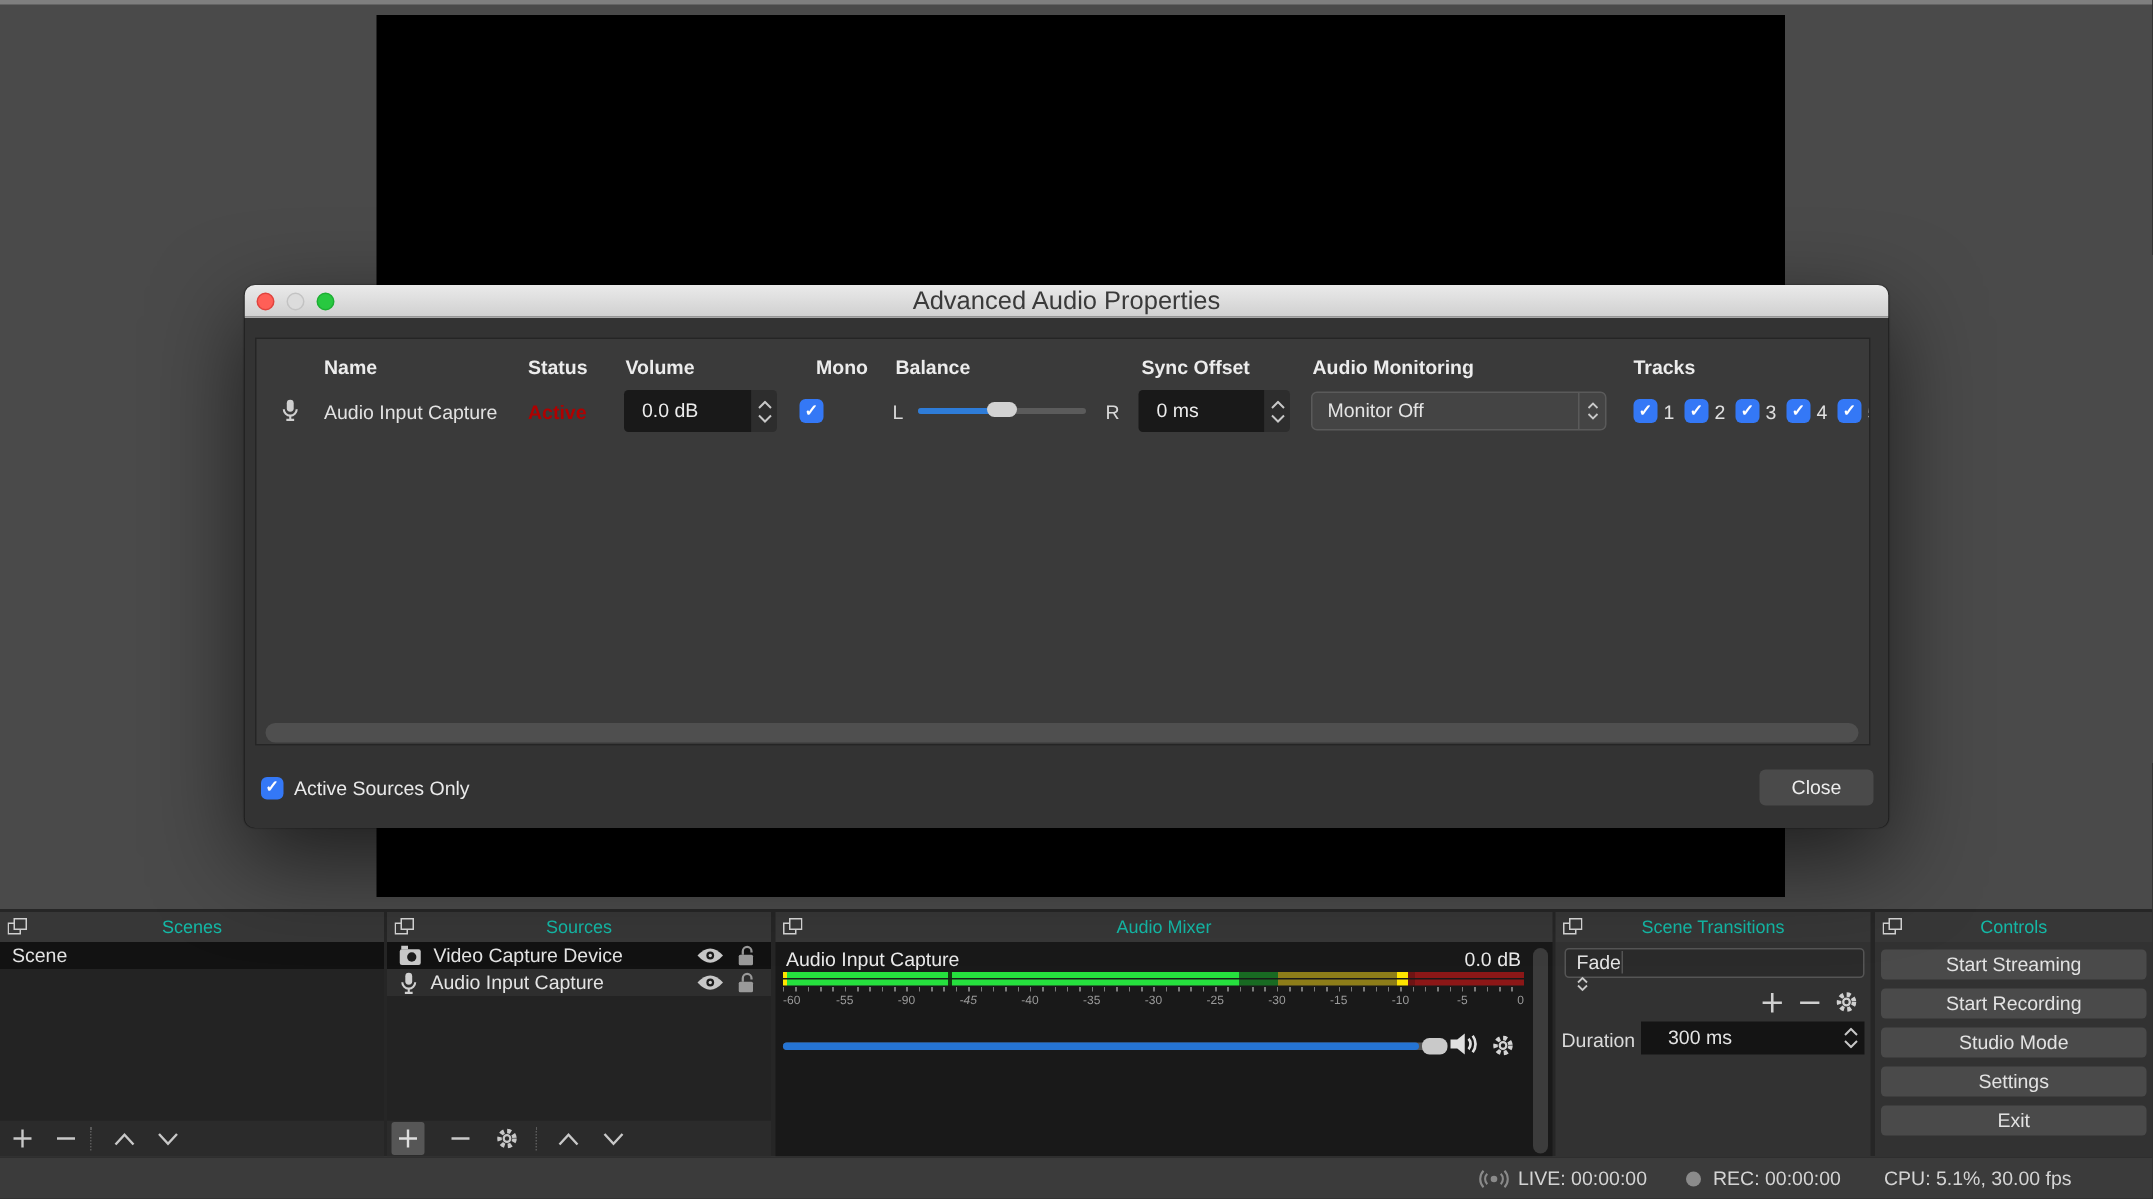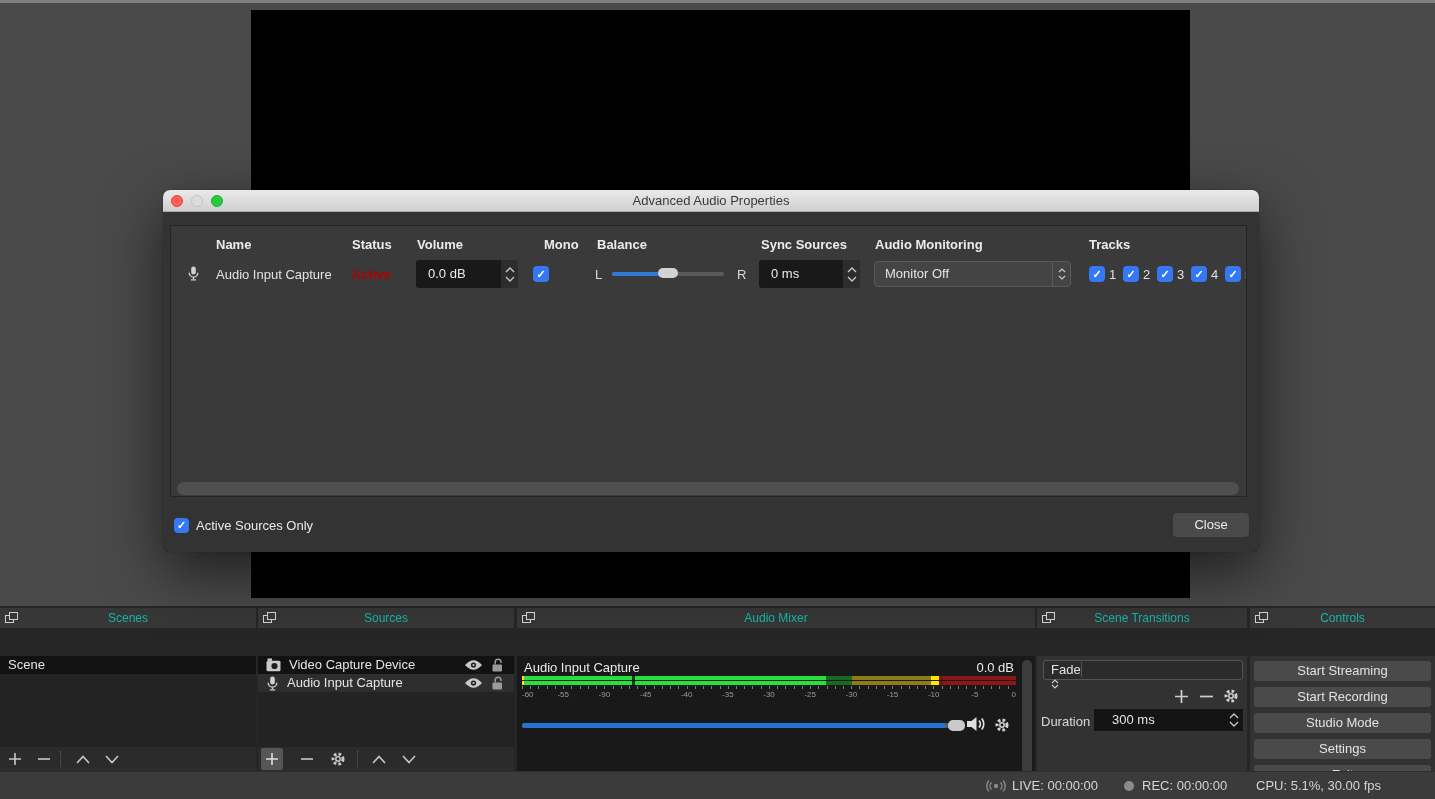--- a/index.html
+++ b/index.html
@@ -24,21 +24,21 @@
   #dlg-titlebar {
     position:absolute; left:0; top:0; width:100%; height:22px;
     background:linear-gradient(#eaeaea,#d0d0d0);
     border-bottom:1px solid #a8a8a8;
   }
   .traffic { position:absolute; top:5px; width:12px; height:12px; border-radius:50%; }
   #tl-close { left:8px;  background:#ff5f57; border:1px solid #e0443e; }
   #tl-min   { left:28px; background:#dcdcdc; border:1px solid #c3c3c3; }
   #tl-zoom  { left:48px; background:#28c840; border:1px solid #1daf33; }
   #dlg-title { position:absolute; left:0; top:0; width:100%; height:22px; line-height:22px;
-    text-align:center; color:#3a3a3a; font-size:13px; }
+    text-align:center; color:#3a3a3a; font-size:17px; }
 
   #dlg-table {
     position:absolute; left:7px; top:35px; width:1077px; height:272px;
     background:#3a3a3a; border:1px solid #252525; overflow:hidden;
   }
   .col-hdr { position:absolute; top:11px; font-weight:bold; color:#ececec; }
   .fld {
     position:absolute; height:28px; background:#191919; border-radius:3px 0 0 3px;
     color:#ececec; line-height:28px; padding-left:12px;
   }
@@ -76,21 +76,21 @@
   .bal-handle { position:absolute; left:487px; top:42px; width:20px; height:10px;
     background:#d2d2d2; border-radius:5px; }
 
   
   #docks-bg { left:0; top:606px; width:1435px; height:165px; background:#262626; }
   .dock { position:absolute; top:608px; height:163px; display:flex; flex-direction:column; }
   .dock-header { height:20px; background:#373737; display:flex; align-items:center;
     color:#14b8a6; font-size:12px; flex:0 0 20px; position:relative; }
   .dock-header .htitle { position:absolute; left:0; right:0; text-align:center; }
   .dock-header svg { margin-left:5px; position:relative; z-index:1; }
-  .dock-body { flex:1; position:relative; overflow:hidden;margin-top:28px; }
+  .dock-body { flex:1; position:relative; overflow:hidden; }
   .list-bg { background:#232323; }
   .lrow { height:18px; line-height:18px; padding-left:8px; color:#e4e4e4;
     display:flex; align-items:center; gap:8px; }
   .lrow.sel { background:#121212; }
   .lrow.alt { background:#2e2e2e; }
   .lrow .rname { flex:1; }
   .dock-toolbar { flex:0 0 24px; background:#2b2b2b; display:flex; align-items:center; }
   .tb-ico { display:flex; align-items:center; justify-content:center; width:22px; height:22px; }
   .tb-div { width:1px; height:16px; border-left:1px dotted #5a5a5a; margin:0 5px; }
   .tb-hl { background:#565656; border-radius:2px; }
@@ -427,21 +427,21 @@
       <span id="tl-zoom" class="traffic"></span>
       <span id="dlg-title">Advanced Audio Properties</span>
     </div>
 
     <div id="dlg-table">
       <span class="col-hdr" style="left:45px">Name</span>
       <span class="col-hdr" style="left:181px">Status</span>
       <span class="col-hdr" style="left:246px">Volume</span>
       <span class="col-hdr" style="left:373px">Mono</span>
       <span class="col-hdr" style="left:426px">Balance</span>
-      <span class="col-hdr" style="left:590px">Sync Sources</span>
+      <span class="col-hdr" style="left:590px">Sync Offset</span>
       <span class="col-hdr" style="left:704px">Audio Monitoring</span>
       <span class="col-hdr" style="left:918px">Tracks</span>
 
       <span class="abs" style="left:16px;top:40px">
         <svg width="13" height="15" viewBox="0 0 13 15">
             <rect x="4.2" y="0.5" width="4.6" height="8" rx="2.3" fill="#d0d0d0"></rect>
             <path d="M2.2 6.8a4.3 4.3 0 0 0 8.6 0" stroke="#d0d0d0" fill="none" stroke-width="1.4"></path>
             <path d="M6.5 11.3v1.8M3.9 13.9h5.2" stroke="#d0d0d0" stroke-width="1.4"></path>
           </svg>
       </span>

